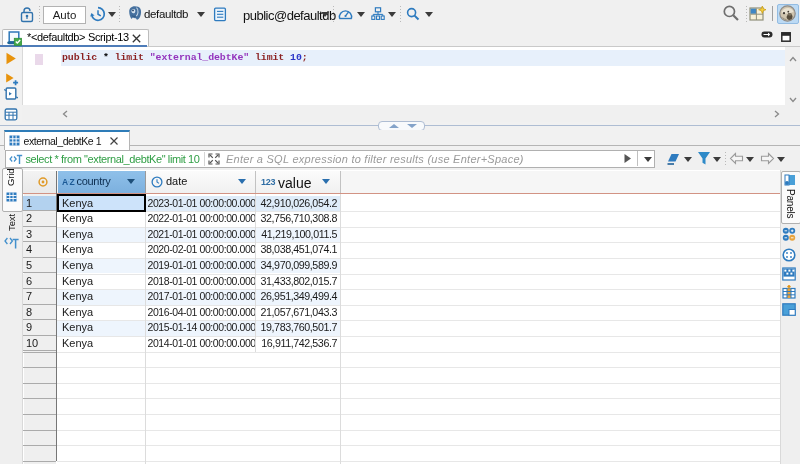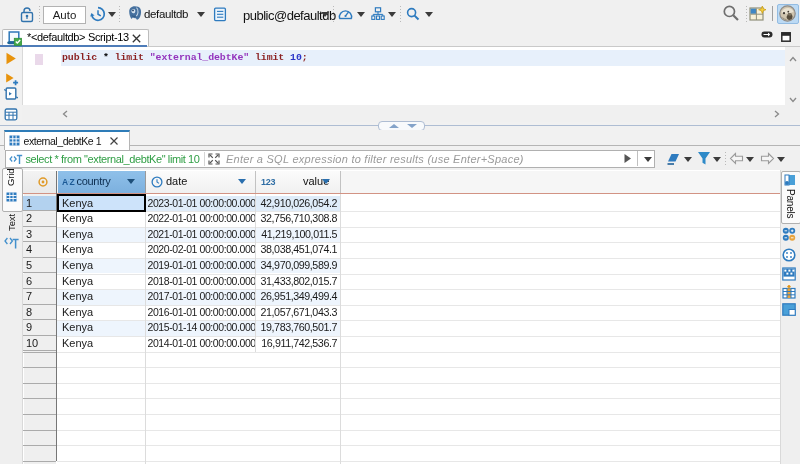--- a/index.html
+++ b/index.html
@@ -330,21 +330,21 @@
 <div class="abs" style="left:145px;top:170.5px;width:110px;height:22px;background:linear-gradient(#fbfbfb,#f0f0f0);"></div>
 <svg class="abs" style="left:151px;top:175.5px" width="12" height="12" viewBox="0 0 12 12">
  <circle cx="6" cy="6" r="4.9" fill="none" stroke="#2e7bbf" stroke-width="1.3"></circle>
  <path d="M6 3.2 V6 L8 7.4" fill="none" stroke="#2e7bbf" stroke-width="1.1"></path>
 </svg>
 <div class="abs" style="left:166px;top:175px;font-size:11px;color:#111;">date</div>
 <div class="abs" style="left:238px;top:179px;width:0;height:0;border-left:4.5px solid transparent;border-right:4.5px solid transparent;border-top:5.5px solid #2a6fae;"></div>
 
 <div class="abs" style="left:255px;top:170.5px;width:85.5px;height:22px;background:linear-gradient(#fbfbfb,#f0f0f0);"></div>
 <div class="abs" style="left:261px;top:177px;font-size:9px;font-weight:bold;color:#2e6da4;letter-spacing:-0.3px;">123</div>
-<div class="abs" style="left:278px;top:175px;font-size:11px;color:#111;margin-left:25px;">value</div>
+<div class="abs" style="left:278px;top:175px;font-size:14px;color:#111;">value</div>
 <div class="abs" style="left:322px;top:179px;width:0;height:0;border-left:4.5px solid transparent;border-right:4.5px solid transparent;border-top:5.5px solid #2a6fae;"></div>
 
 <div class="abs" style="left:144.5px;top:170.5px;width:1px;height:22px;background:#9a9a9a;"></div>
 <div class="abs" style="left:254.5px;top:170.5px;width:1px;height:22px;background:#c2c2c2;"></div>
 <div class="abs" style="left:340px;top:170.5px;width:1px;height:22px;background:#c2c2c2;"></div>
 
 <div class="abs" style="left:57px;top:195.5px;width:283.5px;height:15.6px;background:#dfecf9;"></div>
 <div class="abs" style="left:23px;top:195.5px;width:33px;height:15.6px;background:#b3d2ef;border-bottom:1px solid #ababab;box-sizing:border-box;font-size:11px;color:#1a1a1a;line-height:15.6px;padding-left:3px;">1</div>
 <div class="abs" style="left:62px;top:195.5px;font-size:11px;color:#1a1a1a;line-height:15.6px;">Kenya</div>
 <div class="abs" style="left:147.5px;top:195.5px;font-size:10.5px;color:#1a1a1a;line-height:15.6px;letter-spacing:-0.42px;">2023-01-01 00:00:00.000</div>
@@ -375,21 +375,21 @@
 <div class="abs" style="left:147.5px;top:273.5px;font-size:10.5px;color:#1a1a1a;line-height:15.6px;letter-spacing:-0.42px;">2018-01-01 00:00:00.000</div>
 <div class="abs" style="left:255px;top:273.5px;width:82px;text-align:right;font-size:10.7px;color:#1a1a1a;line-height:15.6px;letter-spacing:-0.42px;">31,433,802,015.7</div>
 <div class="abs" style="left:57px;top:289.1px;width:283.5px;height:15.6px;background:#eef5fd;"></div>
 <div class="abs" style="left:23px;top:289.1px;width:33px;height:15.6px;background:#efefef;border-bottom:1px solid #ababab;box-sizing:border-box;font-size:11px;color:#1a1a1a;line-height:15.6px;padding-left:3px;">7</div>
 <div class="abs" style="left:62px;top:289.1px;font-size:11px;color:#1a1a1a;line-height:15.6px;">Kenya</div>
 <div class="abs" style="left:147.5px;top:289.1px;font-size:10.5px;color:#1a1a1a;line-height:15.6px;letter-spacing:-0.42px;">2017-01-01 00:00:00.000</div>
 <div class="abs" style="left:255px;top:289.1px;width:82px;text-align:right;font-size:10.7px;color:#1a1a1a;line-height:15.6px;letter-spacing:-0.42px;">26,951,349,499.4</div>
 <div class="abs" style="left:57px;top:304.7px;width:283.5px;height:15.6px;background:#ffffff;"></div>
 <div class="abs" style="left:23px;top:304.7px;width:33px;height:15.6px;background:#efefef;border-bottom:1px solid #ababab;box-sizing:border-box;font-size:11px;color:#1a1a1a;line-height:15.6px;padding-left:3px;">8</div>
 <div class="abs" style="left:62px;top:304.7px;font-size:11px;color:#1a1a1a;line-height:15.6px;">Kenya</div>
-<div class="abs" style="left:147.5px;top:304.7px;font-size:10.5px;color:#1a1a1a;line-height:15.6px;letter-spacing:-0.42px;">2016-01-01 00:00:00.000</div>
+<div class="abs" style="left:147.5px;top:304.7px;font-size:10.5px;color:#1a1a1a;line-height:15.6px;letter-spacing:-0.42px;">2016-04-01 00:00:00.000</div>
 <div class="abs" style="left:255px;top:304.7px;width:82px;text-align:right;font-size:10.7px;color:#1a1a1a;line-height:15.6px;letter-spacing:-0.42px;">21,057,671,043.3</div>
 <div class="abs" style="left:57px;top:320.3px;width:283.5px;height:15.6px;background:#eef5fd;"></div>
 <div class="abs" style="left:23px;top:320.3px;width:33px;height:15.6px;background:#efefef;border-bottom:1px solid #ababab;box-sizing:border-box;font-size:11px;color:#1a1a1a;line-height:15.6px;padding-left:3px;">9</div>
 <div class="abs" style="left:62px;top:320.3px;font-size:11px;color:#1a1a1a;line-height:15.6px;">Kenya</div>
 <div class="abs" style="left:147.5px;top:320.3px;font-size:10.5px;color:#1a1a1a;line-height:15.6px;letter-spacing:-0.42px;">2015-01-14 00:00:00.000</div>
 <div class="abs" style="left:255px;top:320.3px;width:82px;text-align:right;font-size:10.7px;color:#1a1a1a;line-height:15.6px;letter-spacing:-0.42px;">19,783,760,501.7</div>
 <div class="abs" style="left:57px;top:335.9px;width:283.5px;height:15.6px;background:#ffffff;"></div>
 <div class="abs" style="left:23px;top:335.9px;width:33px;height:15.6px;background:#efefef;border-bottom:1px solid #ababab;box-sizing:border-box;font-size:11px;color:#1a1a1a;line-height:15.6px;padding-left:3px;">10</div>
 <div class="abs" style="left:62px;top:335.9px;font-size:11px;color:#1a1a1a;line-height:15.6px;">Kenya</div>
 <div class="abs" style="left:147.5px;top:335.9px;font-size:10.5px;color:#1a1a1a;line-height:15.6px;letter-spacing:-0.42px;">2014-01-01 00:00:00.000</div>

